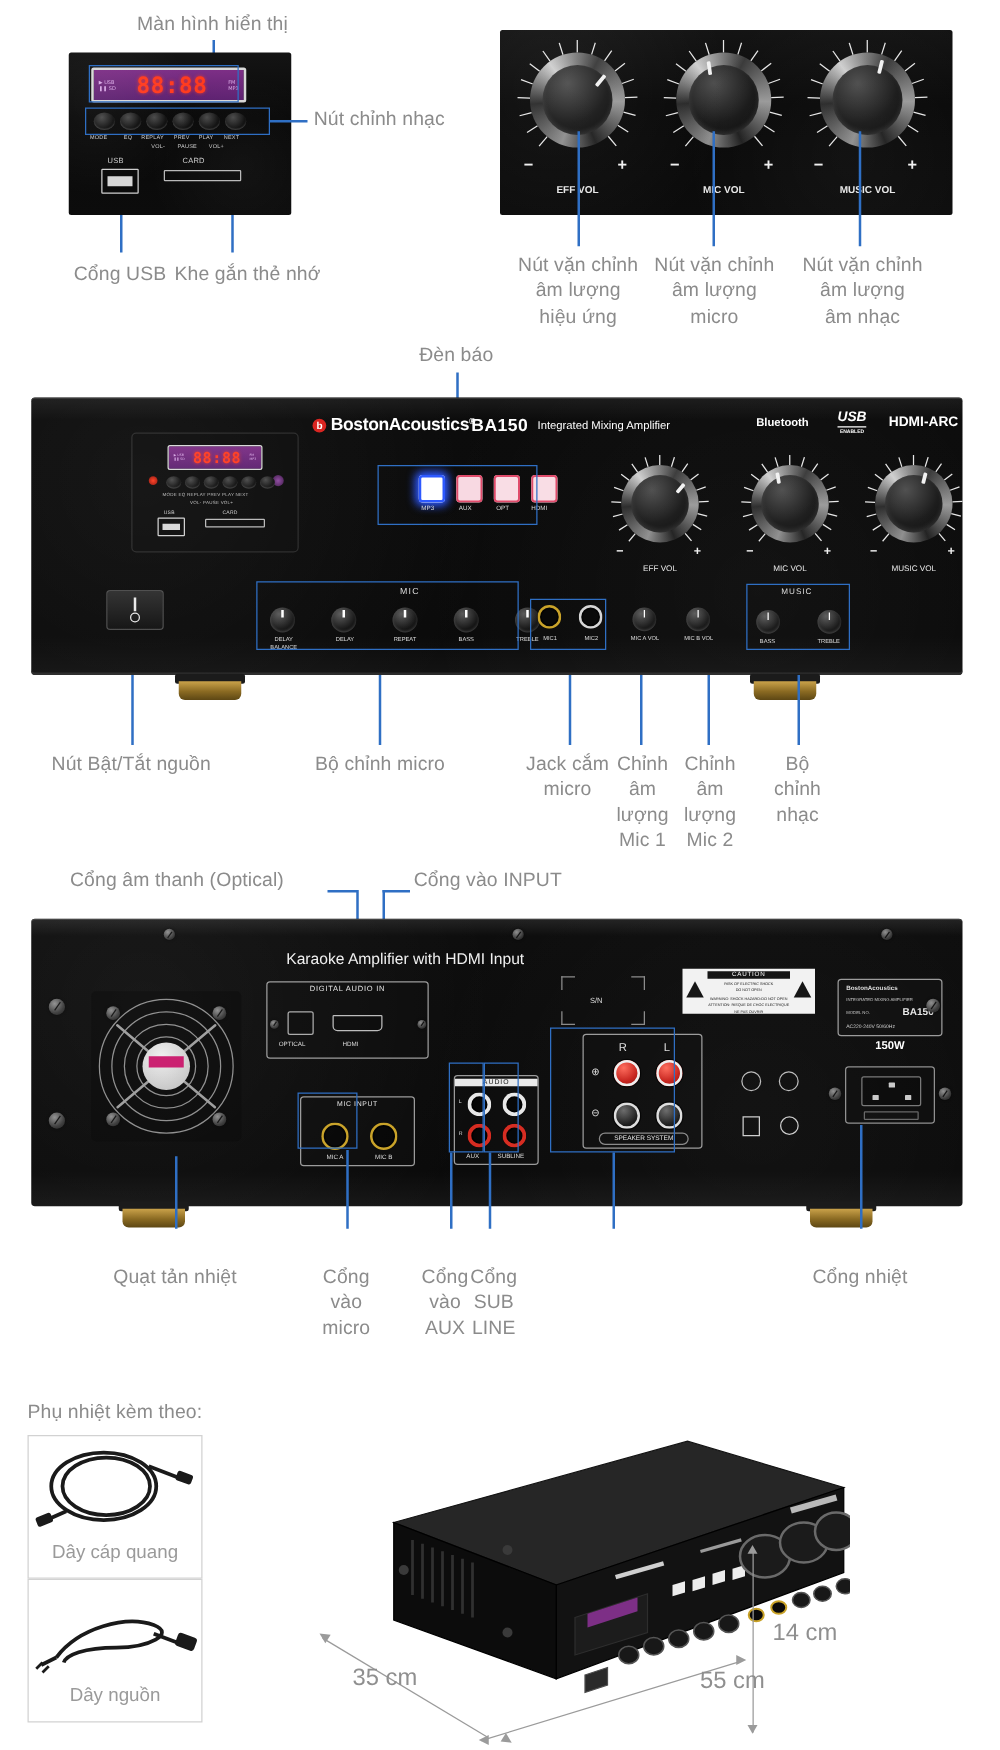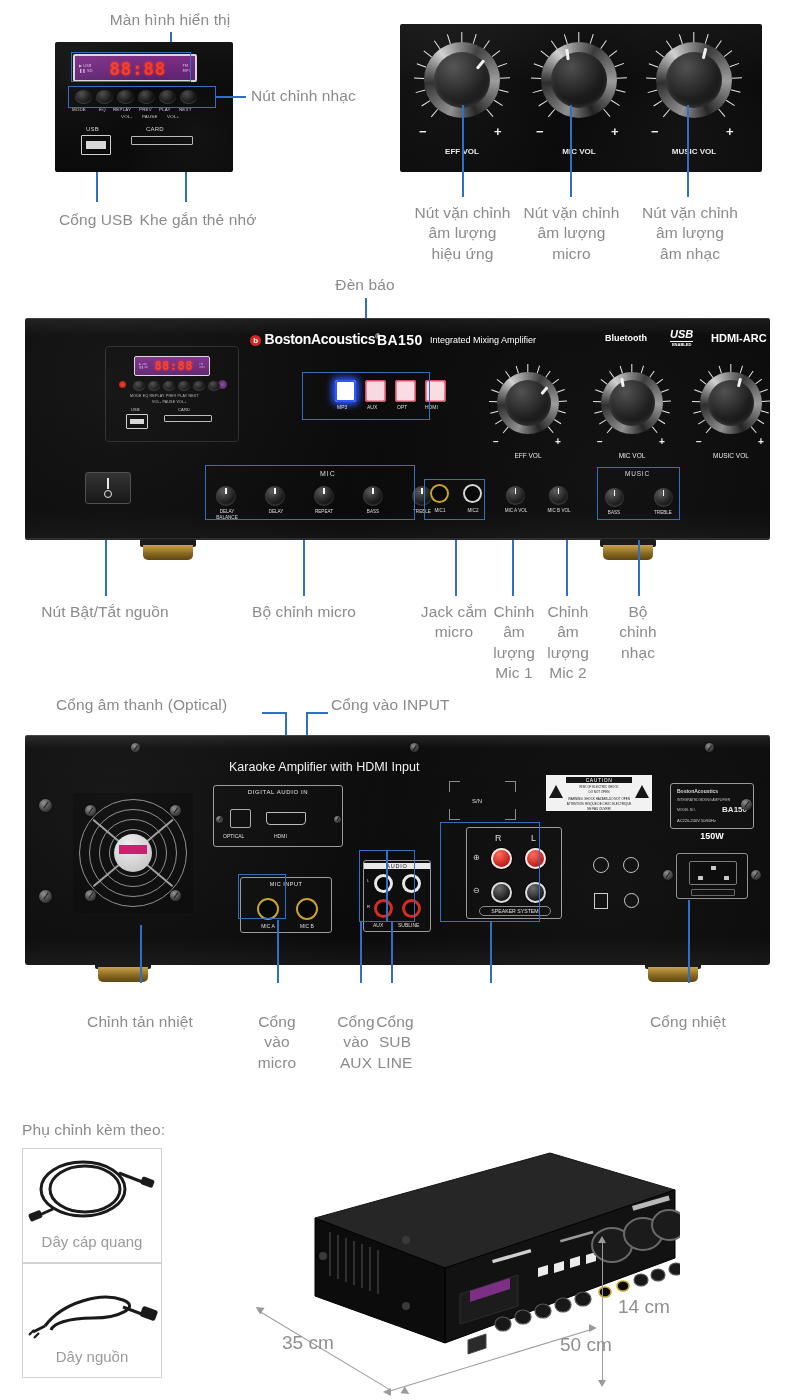--- a/index.html
+++ b/index.html
@@ -665,21 +665,21 @@
   <div class="foot" style="left:98px; top:967px; width:50px; height:15px;"></div>
   <div class="footTop" style="left:645px; top:961px; width:56px; height:8px;"></div>
   <div class="foot" style="left:648px; top:967px; width:50px; height:15px;"></div>
 
   <div class="box" style="left:238px; top:874px; width:48px; height:45px;"></div>
   <div class="box" style="left:359px; top:850px; width:28px; height:72px;"></div>
   <div class="box" style="left:387px; top:850px; width:28px; height:72px;"></div>
   <div class="box" style="left:440px; top:822px; width:100px; height:100px;"></div>
 
   <div class="lead v" style="left:140px; top:925px; height:58px;"></div>
-  <div class="cap c" style="left:55px; top:1012px; width:170px;">Chỉnh tản nhiệt</div>
+  <div class="cap c" style="left:55px; top:1012px; width:170px;">Quạt tản nhiệt</div>
 
   <div class="lead v" style="left:277px; top:920px; height:63px;"></div>
   <div class="cap c" style="left:243px; top:1012px; width:68px;">Cổng
 vào
 micro</div>
 
   <div class="lead v" style="left:360px; top:922px; height:61px;"></div>
   <div class="cap c" style="left:327px; top:1012px; width:58px;">Cổng
 vào
 AUX</div>
@@ -687,21 +687,21 @@
   <div class="lead v" style="left:391px; top:922px; height:61px;"></div>
   <div class="cap c" style="left:369px; top:1012px; width:52px;">Cổng
 SUB
 LINE</div>
 
   <div class="lead v" style="left:490px; top:922px; height:61px;"></div>
 
   <div class="lead v" style="left:688px; top:900px; height:83px;"></div>
   <div class="cap c" style="left:613px; top:1012px; width:150px;">Cổng nhiệt</div>
 
-  <div class="cap l" style="left:22px; top:1120px; width:240px;">Phụ chỉnh kèm theo:</div>
+  <div class="cap l" style="left:22px; top:1120px; width:240px;">Phụ nhiệt kèm theo:</div>
 
   <div class="accBox" style="left:22px; top:1263px; width:140px; height:115px;">
     <svg width="138" height="74" viewBox="0 0 138 74" style="display:block;margin:10px auto 0;">
       <path d="M22 52 C40 28, 78 18, 100 26 C118 33, 96 44, 70 44 C44 44, 30 50, 28 56" fill="none" stroke="#1a1a1a" stroke-width="3"></path>
       <path d="M22 52 L10 58" stroke="#1a1a1a" stroke-width="3"></path>
       <path d="M11 56 l-5 5 M16 59 l-5 5" stroke="#1a1a1a" stroke-width="2.2"></path>
       <path d="M100 33 L124 42" stroke="#1a1a1a" stroke-width="3"></path>
       <rect x="118" y="34" width="16" height="11" rx="2.5" fill="#1a1a1a" transform="rotate(20 126 39)"></rect>
     </svg>
     <div class="accCap" style="top:84px;">Dây nguồn</div>
@@ -779,21 +779,21 @@
     </svg>
 
     <div class="dimline" style="left:352px; top:128px; width:1.4px; height:148px;"></div>
     <div style="position:absolute; left:348px; top:126px; width:0; height:0; border-left:4.5px solid transparent; border-right:4.5px solid transparent; border-bottom:7px solid #9b9b9b;"></div>
     <div style="position:absolute; left:348px; top:270px; width:0; height:0; border-left:4.5px solid transparent; border-right:4.5px solid transparent; border-top:7px solid #9b9b9b;"></div>
     <div class="dimtxt" style="left:368px; top:186px;">14 cm</div>
 
     <div class="dimline" style="left:135px; top:282px; height:1.4px; width:215px; transform:rotate(-17deg); transform-origin:left center;"></div>
     <div style="position:absolute; left:133px; top:278px; width:0; height:0; border-top:4.5px solid transparent; border-bottom:4.5px solid transparent; border-right:8px solid #9b9b9b;"></div>
     <div style="position:absolute; left:339px; top:214px; width:0; height:0; border-top:4.5px solid transparent; border-bottom:4.5px solid transparent; border-left:8px solid #9b9b9b;"></div>
-    <div class="dimtxt" style="left:310px; top:224px;">50 cm</div>
+    <div class="dimtxt" style="left:310px; top:224px;">55 cm</div>
 
     <div class="dimline" style="left:8px; top:200px; height:1.4px; width:154px; transform:rotate(31deg); transform-origin:left center;"></div>
     <div style="position:absolute; left:5px; top:195px; width:0; height:0; border-left:4.5px solid transparent; border-right:4.5px solid transparent; border-bottom:8px solid #9b9b9b; transform:rotate(-58deg);"></div>
     <div style="position:absolute; left:152px; top:278px; width:0; height:0; border-left:4.5px solid transparent; border-right:4.5px solid transparent; border-top:8px solid #9b9b9b; transform:rotate(-58deg);"></div>
     <div class="dimtxt" style="left:32px; top:222px;">35 cm</div>
   </div>
 
 </div>
 
 </body></html>

